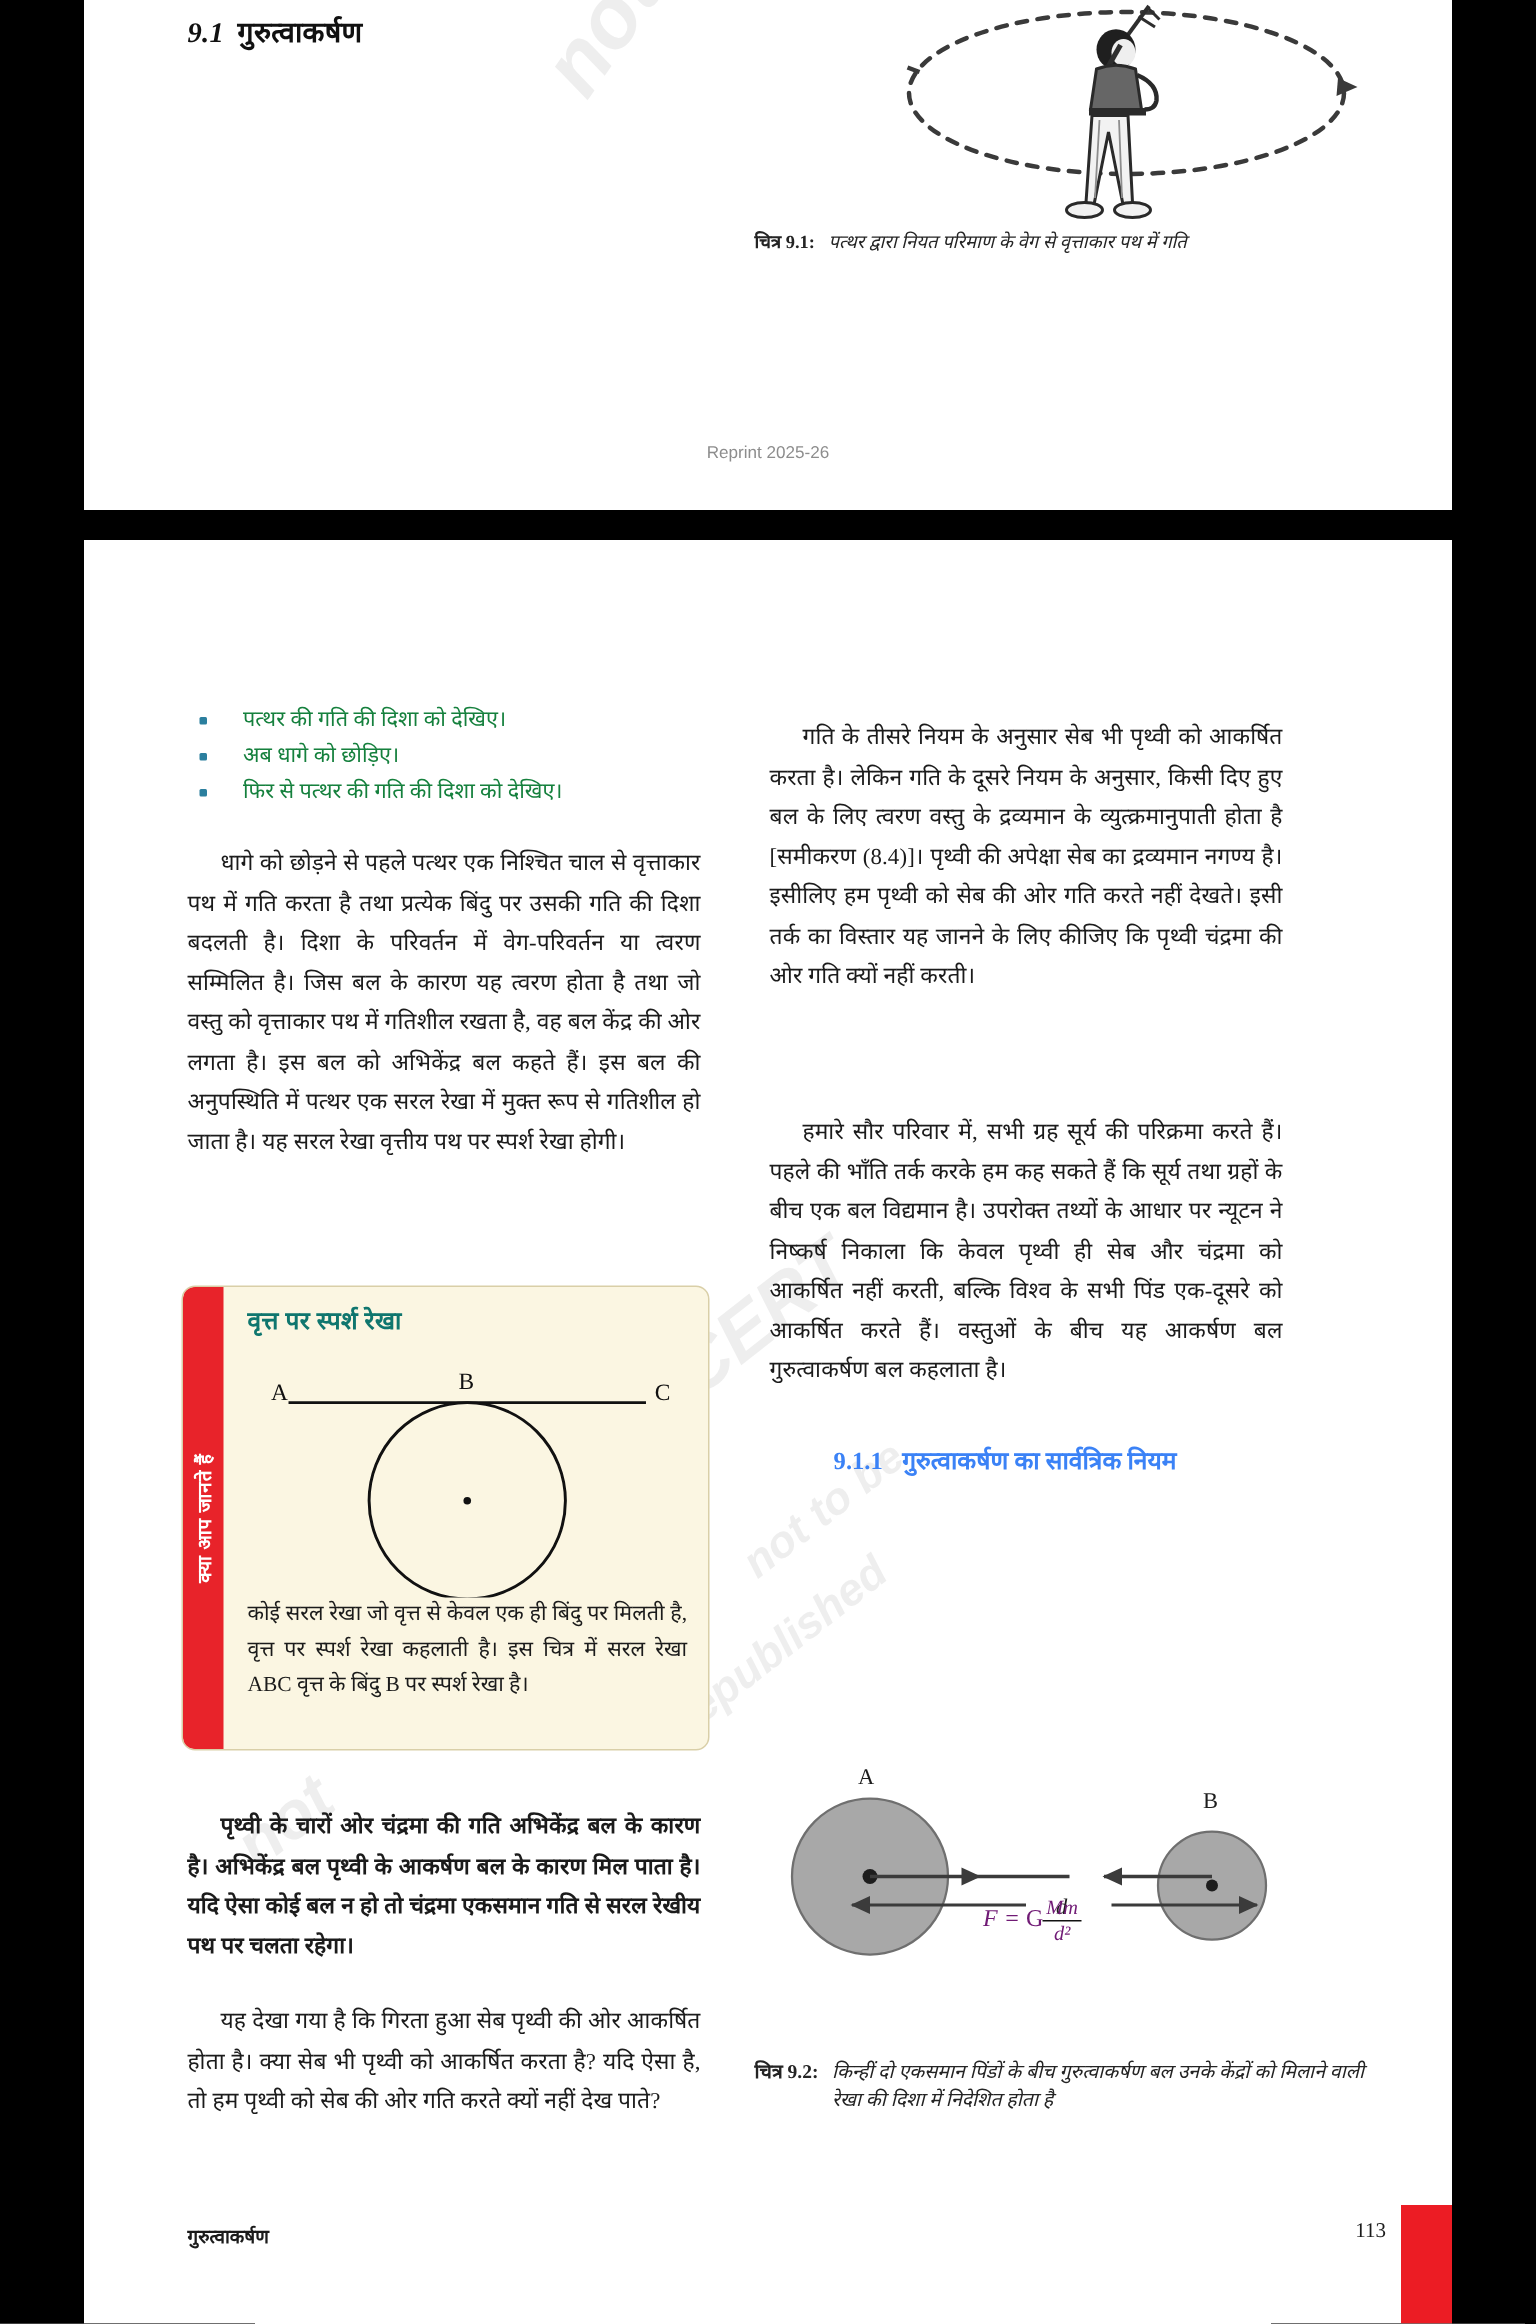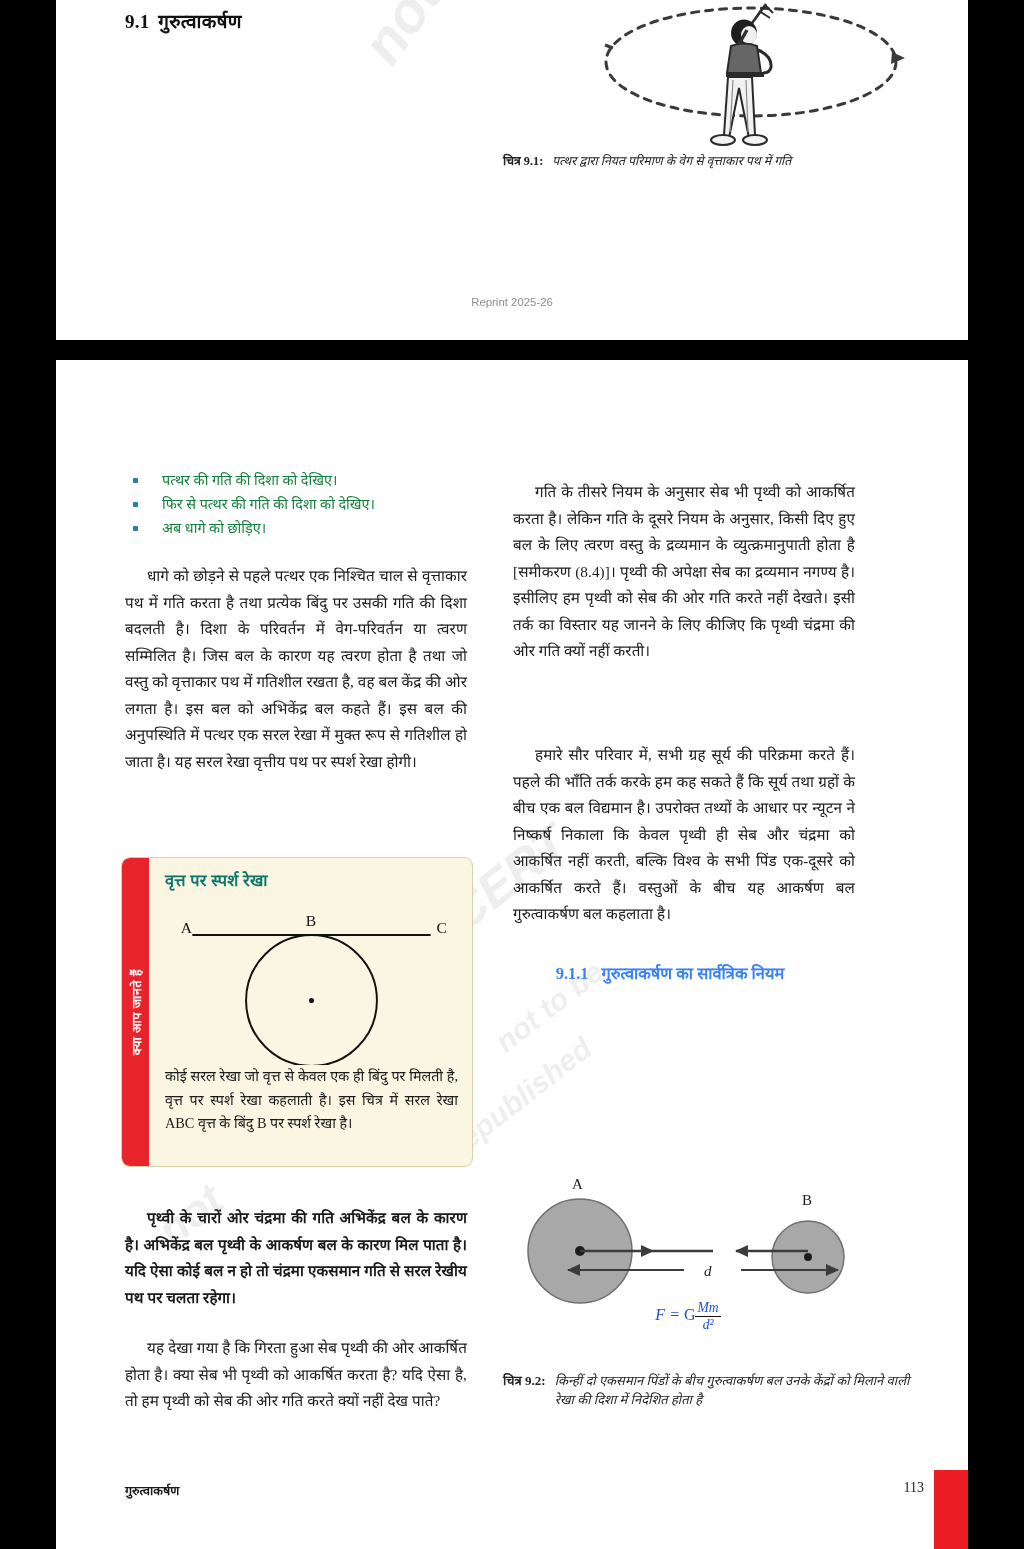--- a/index.html
+++ b/index.html
@@ -46,21 +46,21 @@
     left: 69px; top: 8px;
     width: 340px;
   }
   #sec-head-91 {
     font-size: 19px;
     font-weight: bold;
     color: #111;
     margin: 0 0 10px 0;
     letter-spacing: .2px;
   }
-  #sec-head-91 .num { font-family: "Liberation Serif", serif; font-weight: bold; }
+  #sec-head-91 .num { font-family: "Liberation Serif", serif; font-weight: bold; font-style: italic; }
   #sec-head-91 .ttl { margin-left: 9px; }
 
   #top-fig-wrap {
     position: absolute;
     left: 505px; top: 0px;
     width: 380px; height: 150px;
   }
   #fig91-caption {
     position: absolute;
     left: 447px; top: 152px;
@@ -180,26 +180,26 @@
   #para-R3 { top: 622px; }
 
   
   #grav-fig {
     position: absolute;
     left: 452px; top: 805px;
     width: 360px; height: 175px;
   }
   #grav-formula {
     position: absolute;
-    left: 452px; top: 940px;
+    left: 452px; top: 904px;
     width: 360px;
     text-align: center;
     font-size: 16px;
     font-style: italic;
-    color: #1d4ed8;
+    color: #701a75;
   }
   .frac {
     display: inline-block;
     vertical-align: middle;
     text-align: center;
     font-size: 13.6px;
     line-height: 1.15;
   }
   .frac .num { display: block; border-bottom: 1.1px solid #111; padding: 0 2px; font-style: italic; }
   .frac .den { display: block; padding: 0 2px; font-style: italic; }
@@ -310,22 +310,22 @@
 <div class="sheet" id="sheet-main">
   <div class="page-inner">
 
     <div class="wm" style="left:352px; top:500px; transform:rotate(-38deg); font-size:50px;">NCERT</div>
     <div class="wm" style="left:430px; top:630px; transform:rotate(-38deg); font-size:30px;">not to be</div>
     <div class="wm" style="left:380px; top:720px; transform:rotate(-38deg); font-size:30px;">republished</div>
     <div class="wm" style="left:100px; top:830px; transform:rotate(-38deg); font-size:44px;">not</div>
 
     <ul class="col-left" id="bullet-list">
       <li class="hi">पत्थर की गति की दिशा को देखिए।</li>
+      <li class="hi">अब धागे को छोड़िए।</li>
       <li class="hi">फिर से पत्थर की गति की दिशा को देखिए।</li>
-      <li class="hi">अब धागे को छोड़िए।</li>
     </ul>
 
     <p class="col-left body-text hi indent" id="para-L1">धागे को छोड़ने से पहले पत्थर एक निश्चित चाल से वृत्ताकार पथ में गति करता है तथा प्रत्येक बिंदु पर उसकी गति की दिशा बदलती है। दिशा के परिवर्तन में वेग-परिवर्तन या त्वरण सम्मिलित है। जिस बल के कारण यह त्वरण होता है तथा जो वस्तु को वृत्ताकार पथ में गतिशील रखता है, वह बल केंद्र की ओर लगता है। इस बल को अभिकेंद्र बल कहते हैं। इस बल की अनुपस्थिति में पत्थर एक सरल रेखा में मुक्त रूप से गतिशील हो जाता है। यह सरल रेखा वृत्तीय पथ पर स्पर्श रेखा होगी।</p>
 
     <div id="tangent-box">
       <div id="tangent-spine">
         <span id="tangent-spine-label">क्या आप जानते हैं</span>
       </div>
       <div id="tangent-body">
         <div id="tangent-title" class="hi">वृत्त पर स्पर्श रेखा</div>

